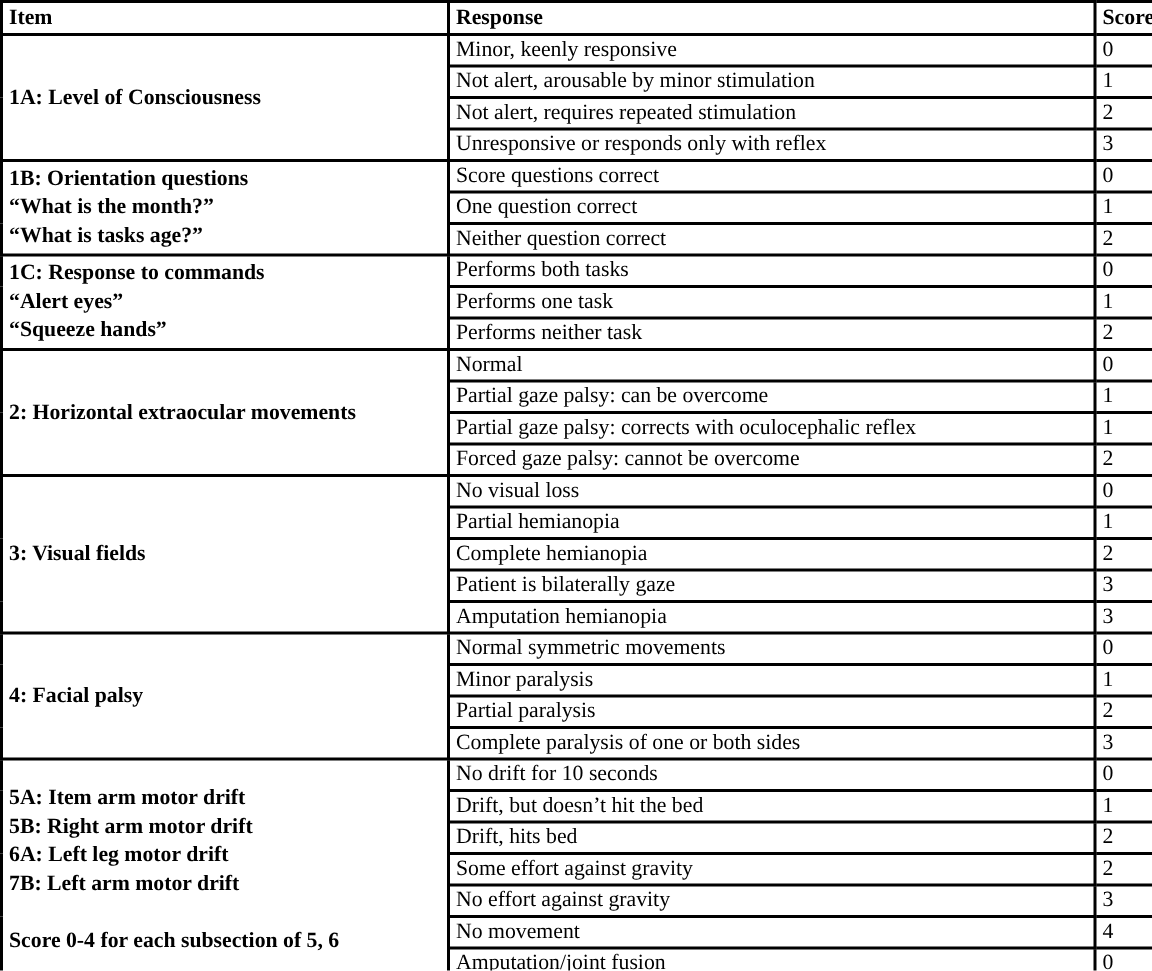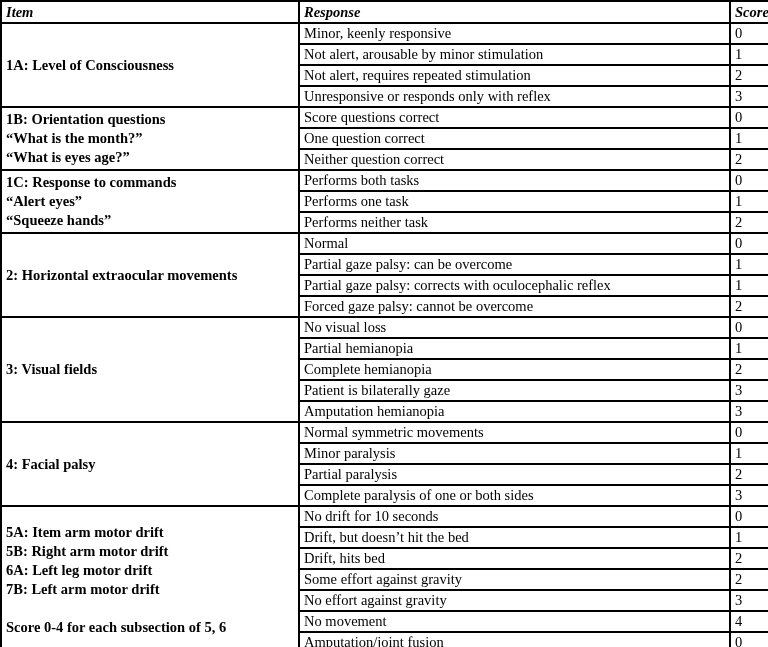--- a/index.html
+++ b/index.html
@@ -25,21 +25,20 @@
     font-size: 14.5px;
     line-height: 19px;
     vertical-align: middle;
     overflow: hidden;
     text-align: left;
     white-space: nowrap;
   }
   th {
     font-weight: bold;
     height: 20px;
-    font-style: italic;
   }
   tbody tr {
     height: 20px;
   }
   .col-item { width: 290px; }
   .col-response { width: 423px; }
   .col-score { width: 55px; }
   .item-cell {
     vertical-align: middle;
     font-weight: bold;
@@ -78,21 +77,21 @@
         <td class="score-cell">2</td>
       </tr>
       <tr>
         <td class="response-cell">Unresponsive or responds only with reflex</td>
         <td class="score-cell">3</td>
       </tr>
       <tr>
         <td class="item-cell" rowspan="3">
           <div class="item-line">1B: Orientation questions</div>
           <div class="item-line">“What is the month?”</div>
-          <div class="item-line">“What is eyes age?”</div>
+          <div class="item-line">“What is tasks age?”</div>
         </td>
         <td class="response-cell">Score questions correct</td>
         <td class="score-cell">0</td>
       </tr>
       <tr>
         <td class="response-cell">One question correct</td>
         <td class="score-cell">1</td>
       </tr>
       <tr>
         <td class="response-cell">Neither question correct</td>

